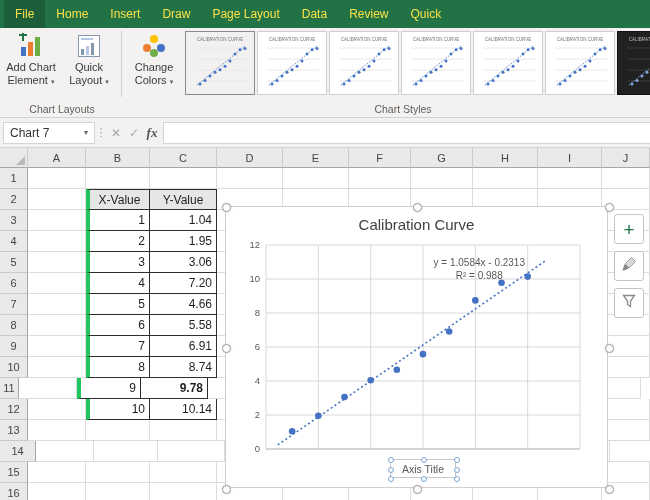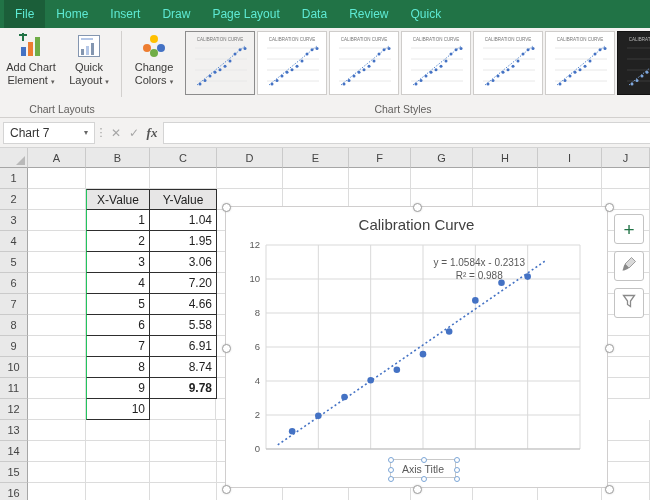--- a/index.html
+++ b/index.html
@@ -2,21 +2,21 @@
 <html><head>
 <meta charset="utf-8">
 <style>
   * { margin:0; padding:0; box-sizing:border-box; }
   html,body { background:#fff; }
   body { font-family:"Liberation Sans","DejaVu Sans",sans-serif; }
   #app { position:relative; width:650px; height:500px; background:#fff; overflow:hidden; }
 
   
   .tabs-bar { position:absolute; top:0; left:0; width:650px; height:28px; background:#217346; display:flex; align-items:stretch; padding-left:4px; }
-  .rtab { color:#5eead4; font-size:12px; padding:0 11px; display:flex; align-items:center; white-space:nowrap; cursor:pointer; }
+  .rtab { color:#fde047; font-size:12px; padding:0 11px; display:flex; align-items:center; white-space:nowrap; cursor:pointer; }
   .rtab.active { background:rgba(0,0,0,0.18); }
 
   
   .ribbon { position:absolute; top:28px; left:0; width:650px; height:90px; background:#f3f2f1; border-bottom:1px solid #d2d0ce; }
   .ribbon-row { position:absolute; top:1px; left:2px; height:72px; display:flex; align-items:flex-start; }
   .big-btn { width:58px; display:flex; flex-direction:column; align-items:center; padding-top:2px; font-size:11px; color:#3b3a39; text-align:center; line-height:1.15; cursor:pointer; }
   .big-btn .icon { height:30px; display:flex; align-items:center; justify-content:center; }
   .caret { font-size:7px; color:#605e5c; }
   .vsep { width:1px; background:#d2d0ce; height:66px; margin:2px 3px 0 3px; }
   .gallery { display:flex; padding-top:2px; margin-left:2px; }
@@ -39,21 +39,21 @@
   
   .sheet { position:absolute; top:148px; left:0; width:650px; height:352px; overflow:hidden; background:#fff; }
   .grow { display:flex; height:21px; }
   .hrow { height:20px; }
   .hcell { background:#e9e9e9; border-right:1px solid #cacaca; border-bottom:1px solid #a6a6a6; color:#444; font-size:11px; display:flex; align-items:center; justify-content:center; flex:0 0 auto; }
   .corner { position:relative; }
   .corner::after { content:""; position:absolute; right:2px; bottom:2px; border-left:9px solid transparent; border-bottom:9px solid #b9b9b9; }
   .rhdr { background:#e9e9e9; border-right:1px solid #a6a6a6; border-bottom:1px solid #cacaca; color:#444; font-size:11px; display:flex; align-items:center; justify-content:center; flex:0 0 auto; }
   .cell { border-right:1px solid #dcdcdc; border-bottom:1px solid #dcdcdc; font-size:12px; color:#1f1f1f; display:flex; align-items:center; flex:0 0 auto; overflow:hidden; }
   .cell.tbl { border-right:1px solid #2e2e2e; border-bottom:1px solid #2e2e2e; }
-  .cell.first-col { border-left:1px solid #22c55e; }
+  .cell.first-col { border-left:4px solid #22c55e; }
   .cell.first-row { border-top:1px solid #2e2e2e; }
   .cell.th { background:#e7e6e6; justify-content:center; }
   .cell.num { justify-content:flex-end; padding-right:4px; }
 
   
   .chart-box { position:absolute; left:225px; top:206px; width:383px; height:282px; background:#fff; border:1px solid #d0cece; z-index:5; }
   .chart-title { position:absolute; top:9px; left:0; width:100%; text-align:center; font-size:15px; color:#404040; cursor:pointer; }
   .plot-svg { position:absolute; left:12px; top:32px; }
   .axis-title-box { position:absolute; left:164px; top:252px; width:66px; height:19px; background:#fff; border:1px solid #c9c9c9; display:flex; align-items:center; justify-content:center; font-size:10.5px; color:#595959; z-index:2; cursor:pointer; }
   .handle { position:absolute; width:9px; height:9px; background:#fff; border:1px solid #9e9e9e; border-radius:50%; box-shadow:0 0 2px rgba(0,0,0,0.18); z-index:7; }
@@ -416,36 +416,37 @@
         <div class="cell tbl num" style="width: 67px;">8.74</div>
         <div class="cell" style="width: 66px;"></div>
         <div class="cell" style="width: 66px;"></div>
         <div class="cell" style="width: 62px;"></div>
         <div class="cell" style="width: 62px;"></div>
         <div class="cell" style="width: 65px;"></div>
         <div class="cell" style="width: 64px;"></div>
         <div class="cell" style="width: 48px;"></div>
       </div>
       <div class="grow">
-        <div class="rhdr" style="width: 28px;">11</div>
+        <div class="rhdr" style="width: 19px;">11</div>
         <div class="cell" style="width: 58px;"></div>
         <div class="cell tbl num first-col" style="width: 64px;">9</div>
         <div class="cell tbl num" style="width: 67px; font-weight: bold;">9.78</div>
         <div class="cell" style="width: 66px;"></div>
         <div class="cell" style="width: 66px;"></div>
         <div class="cell" style="width: 62px;"></div>
         <div class="cell" style="width: 62px;"></div>
         <div class="cell" style="width: 65px;"></div>
         <div class="cell" style="width: 64px;"></div>
         <div class="cell" style="width: 48px;"></div>
       </div>
       <div class="grow">
         <div class="rhdr" style="width: 28px;">12</div>
         <div class="cell" style="width: 58px;"></div>
         <div class="cell tbl num first-col" style="width: 64px;">10</div>
+        <div class="cell tbl num" style="width: 67px;">10.14</div>
         <div class="cell" style="width: 66px;"></div>
         <div class="cell" style="width: 66px;"></div>
         <div class="cell" style="width: 62px;"></div>
         <div class="cell" style="width: 62px;"></div>
         <div class="cell" style="width: 65px;"></div>
         <div class="cell" style="width: 64px;"></div>
         <div class="cell" style="width: 48px;"></div>
       </div>
       <div class="grow">
         <div class="rhdr" style="width: 28px;">13</div>
@@ -454,21 +455,21 @@
         <div class="cell" style="width: 67px;"></div>
         <div class="cell" style="width: 66px;"></div>
         <div class="cell" style="width: 66px;"></div>
         <div class="cell" style="width: 62px;"></div>
         <div class="cell" style="width: 62px;"></div>
         <div class="cell" style="width: 65px;"></div>
         <div class="cell" style="width: 64px;"></div>
         <div class="cell" style="width: 48px;"></div>
       </div>
       <div class="grow">
-        <div class="rhdr" style="width: 28px;">14</div>
+        <div class="rhdr" style="width: 36px;">14</div>
         <div class="cell" style="width: 58px;"></div>
         <div class="cell" style="width: 64px;"></div>
         <div class="cell" style="width: 67px;"></div>
         <div class="cell" style="width: 66px;"></div>
         <div class="cell" style="width: 66px;"></div>
         <div class="cell" style="width: 62px;"></div>
         <div class="cell" style="width: 62px;"></div>
         <div class="cell" style="width: 65px;"></div>
         <div class="cell" style="width: 64px;"></div>
         <div class="cell" style="width: 48px;"></div>

